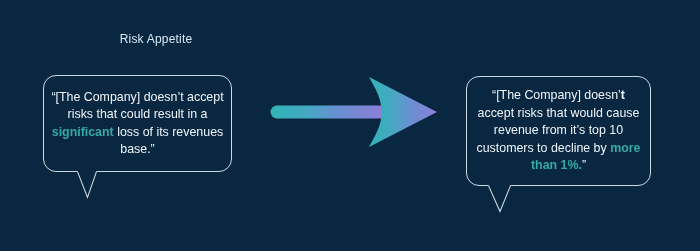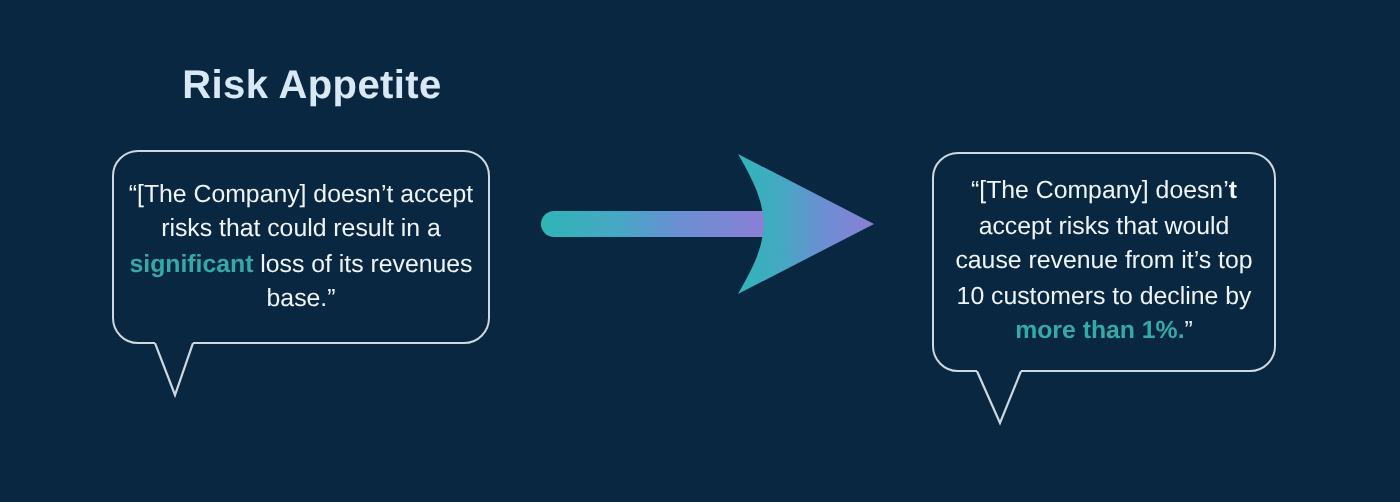--- a/index.html
+++ b/index.html
@@ -17,51 +17,51 @@
     position: relative;
     width: 700px;
     height: 251px;
     background: #0a2742;
   }
 
   
   .heading {
     position: absolute;
     top: 32px;
-    font-size: 20px;
-    font-weight: bold;
+    font-size: 12px;
+    font-weight: normal;
     color: #d8e8f4;
     letter-spacing: 0.2px;
     text-align: center;
     white-space: nowrap;
   }
   .heading.left  { left: 0;   width: 312px; }
   .heading.right { left: 388px; width: 312px; }
 
   
   .bubble {
     position: absolute;
     box-sizing: border-box;
     border: 1.1px solid #cdd8e0;
     border-radius: 13px;
     background: transparent;
     display: flex;
     align-items: center;
     justify-content: center;
   }
   .bubble-left {
-    left: 56px;
+    left: 43px;
     top: 75px;
     width: 189px;
     height: 97px;
   }
   .bubble-right {
     left: 466px;
     top: 76px;
-    width: 172px;
+    width: 185px;
     height: 110px;
   }
   .bubble-text {
     color: #eef4f8;
     font-size: 12.4px;
     line-height: 17.5px;
     text-align: center;
     padding: 0 7px;
     font-family: "Liberation Sans", sans-serif;
   }

